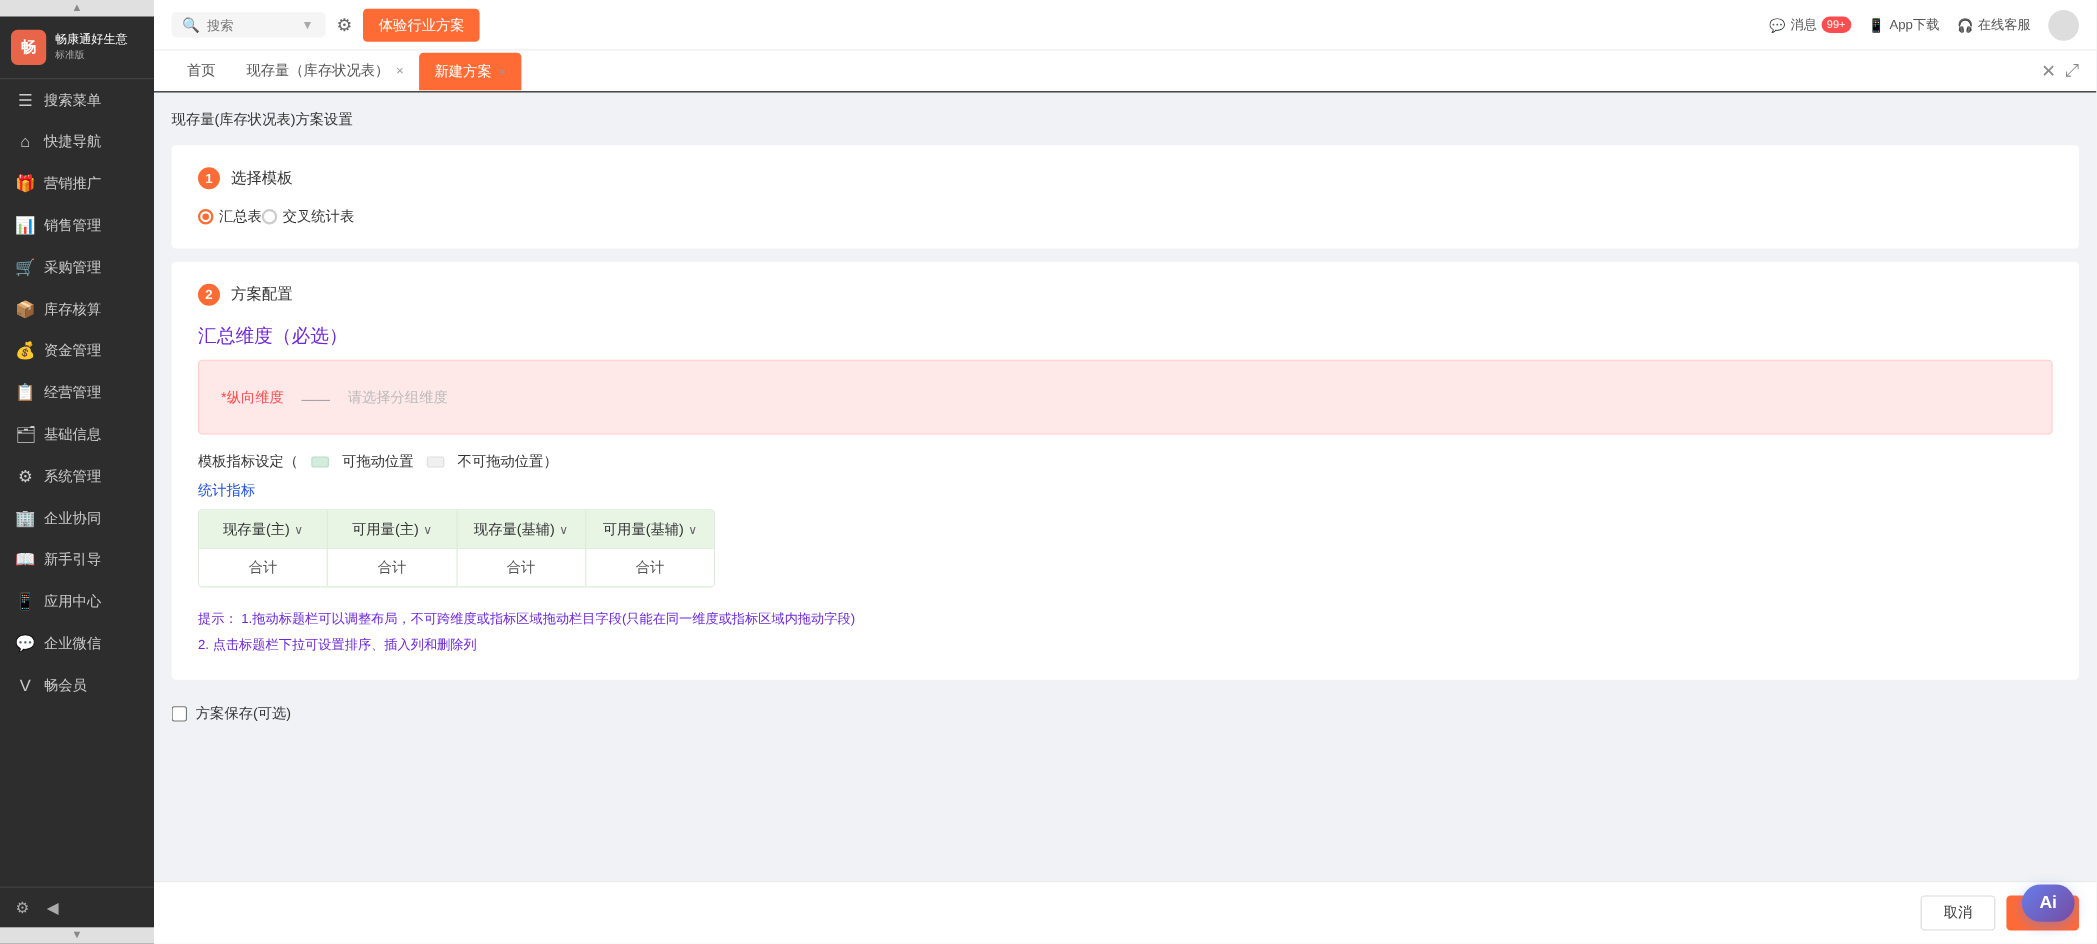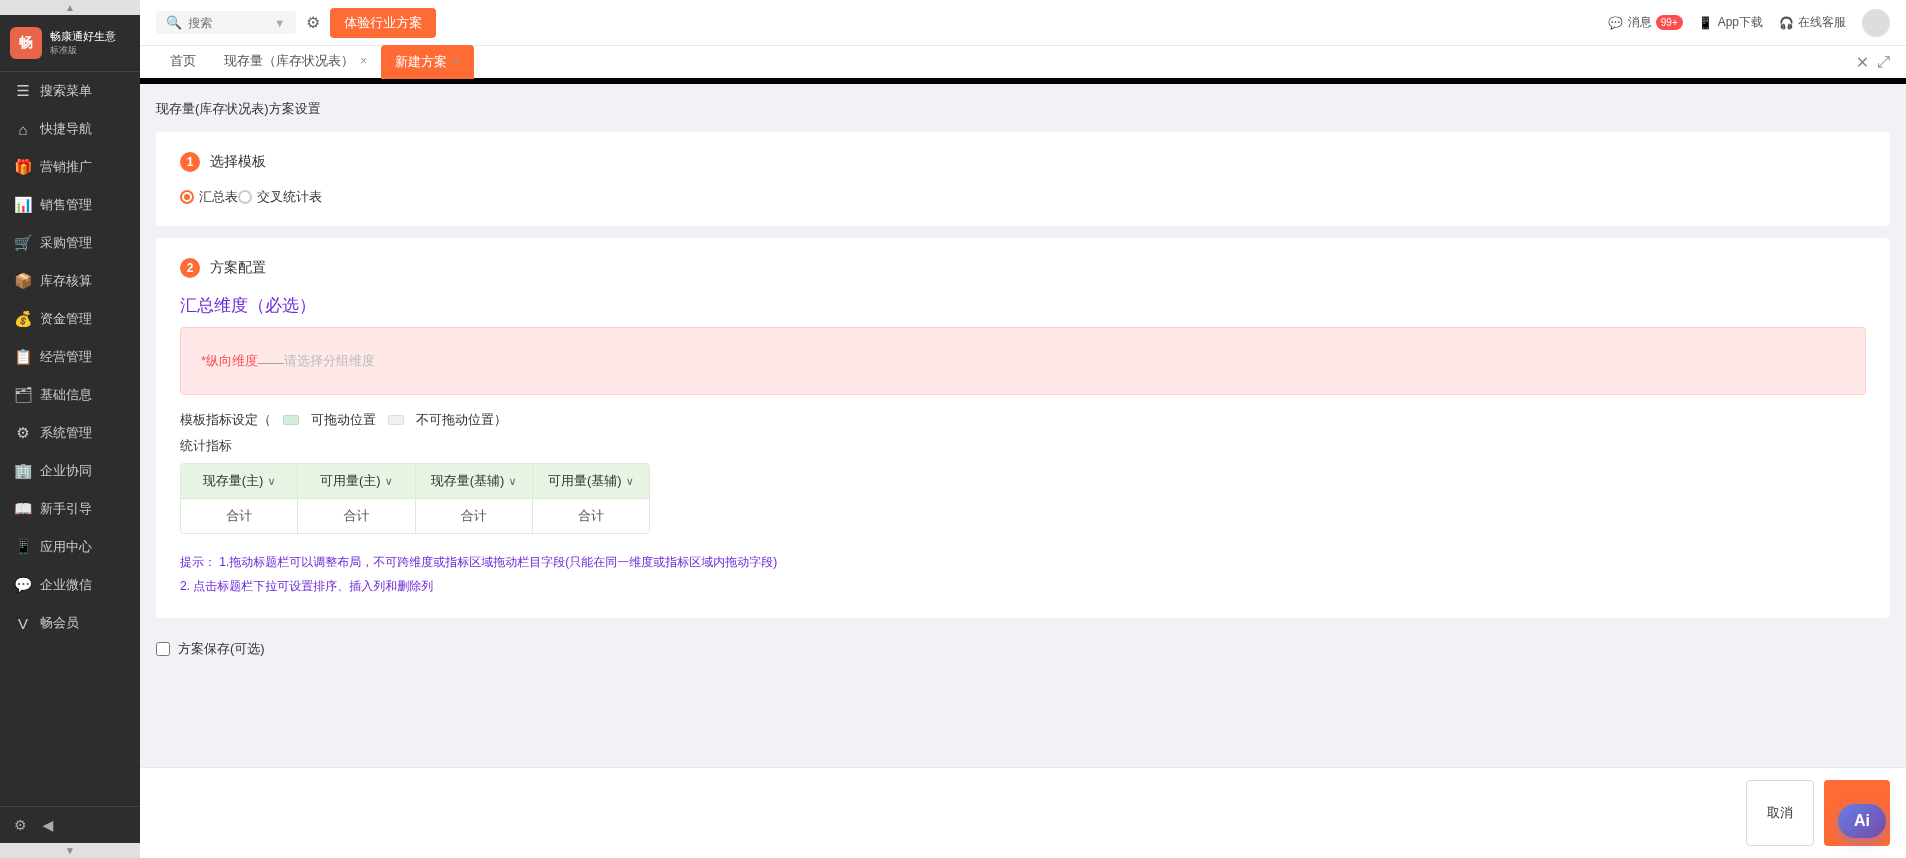--- a/index.html
+++ b/index.html
@@ -96,21 +96,21 @@
     .topbar-app { display: flex; align-items: center; gap: 4px; font-size: 12px; color: #555; cursor: pointer; }
     .topbar-service { display: flex; align-items: center; gap: 4px; font-size: 12px; color: #555; cursor: pointer; }
     .topbar-avatar { width: 28px; height: 28px; background: #ddd; border-radius: 50%; }
 
     
     .tabbar {
       background: #fff;
       display: flex;
       align-items: center;
       padding: 0 16px;
-      border-bottom: 6px solid #000000;
+      border-bottom: 1px solid #000000;
       flex-shrink: 0;
       height: 38px;
       position: relative;
     }
     .tab {
       display: flex; align-items: center; gap: 6px;
       padding: 8px 14px;
       font-size: 13px; color: #555;
       cursor: pointer;
       border-bottom: 2px solid transparent;
@@ -179,38 +179,38 @@
     .section-label { font-size: 17px; color: #6d28d9; margin-bottom: 10px; }
 
     .dimension-area {
       background: #ffe8e8;
       border: 1px solid #ffccc7;
       border-radius: 4px;
       padding: 24px 20px;
       margin-bottom: 16px;
     }
     .dimension-row {
-      display: flex; align-items: flex-end; 
+      display: flex; align-items: flex-end; gap: 16px;
     }
     .dimension-label { color: #ff4d4f; font-size: 13px; }
     .dimension-dash { color: #999; }
     .dimension-placeholder { color: #bbb; font-size: 13px; }
 
     .indicator-section { margin-top: 8px; }
     .indicator-label { font-size: 13px; color: #333; margin-bottom: 8px; display: flex; align-items: center; gap: 12px; }
     .draggable-badge {
       display: inline-block; width: 16px; height: 10px;
       background: #d4edda; border: 1px solid #b8dacc; border-radius: 2px;
     }
     .non-draggable-badge {
       display: inline-block; width: 16px; height: 10px;
       background: #f0f0f0; border: 1px solid #ddd; border-radius: 2px;
     }
 
-    .stat-title { color: #404040; font-size: 13px; margin-bottom: 8px; }
+    .stat-title { color: #1d4ed8; font-size: 13px; margin-bottom: 8px; }
 
     .stat-table {
       border: 1px solid #d9ebd6;
       border-radius: 4px;
       overflow: hidden;
       width: 470px;
     }
     .stat-table-header {
       display: flex;
       background: #e8f5e4;
@@ -247,21 +247,21 @@
 
     
     .bottom-bar {
       background: #fff;
       padding: 12px 16px;
       display: flex; justify-content: flex-end; gap: 10px;
       border-top: 1px solid #e8e8e8;
       flex-shrink: 0;
     }
     .btn-cancel {
-      padding: 23px 20px; border: 1px solid #d9d9d9; border-radius: 4px;
+      padding: 6px 20px; border: 1px solid #d9d9d9; border-radius: 4px;
       background: #fff; color: #333; cursor: pointer; font-size: 13px;
     }
     .btn-query {
       padding: 7px 20px; border: none; border-radius: 4px;
       background: #ff6b35; color: #fff; cursor: pointer; font-size: 13px;
     }
 
     
     .ai-float {
       position: fixed; bottom: 20px; right: 20px;

